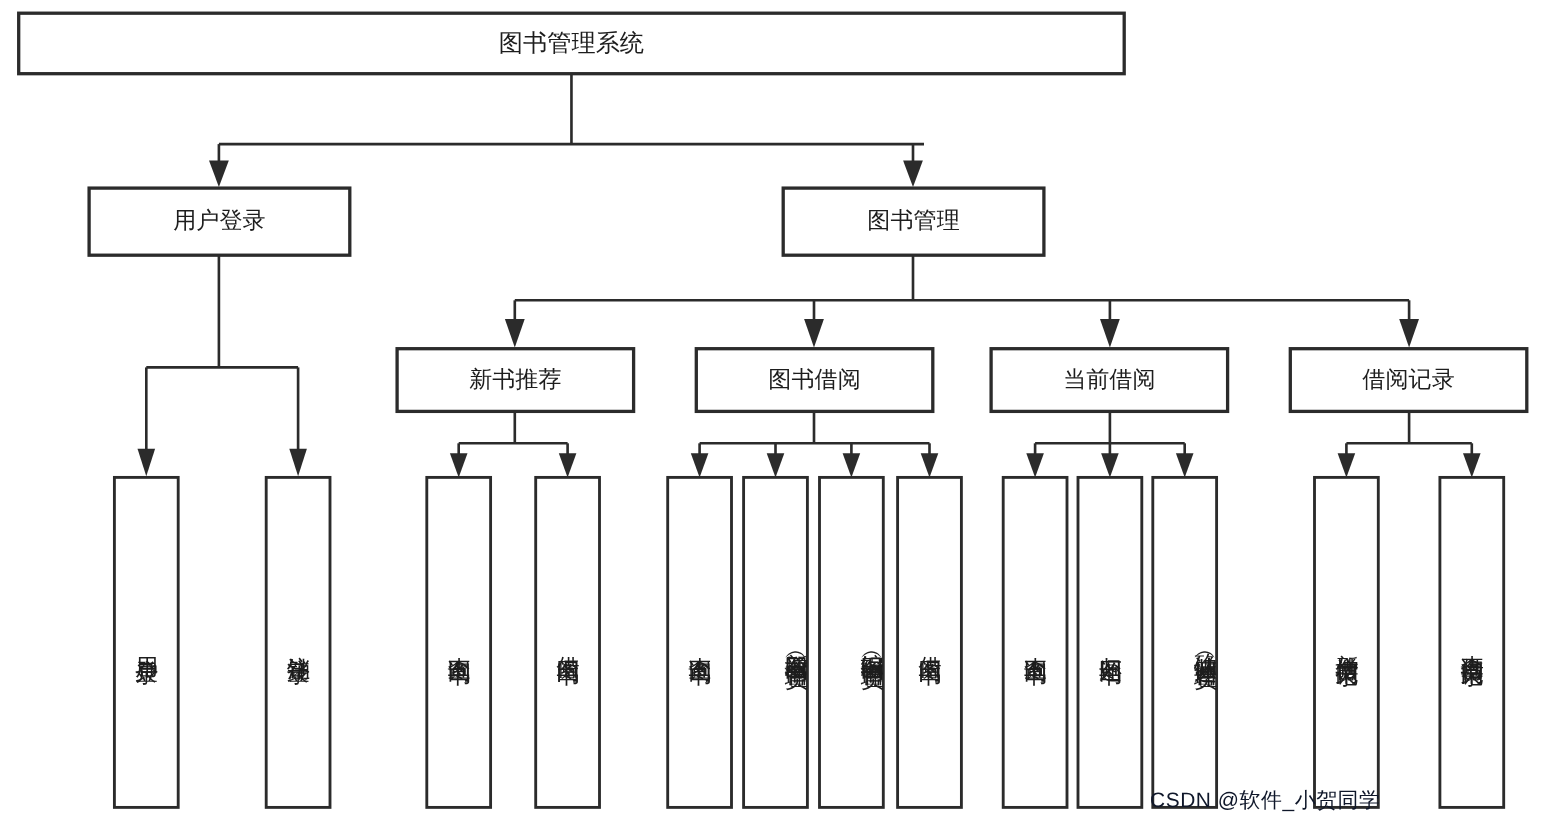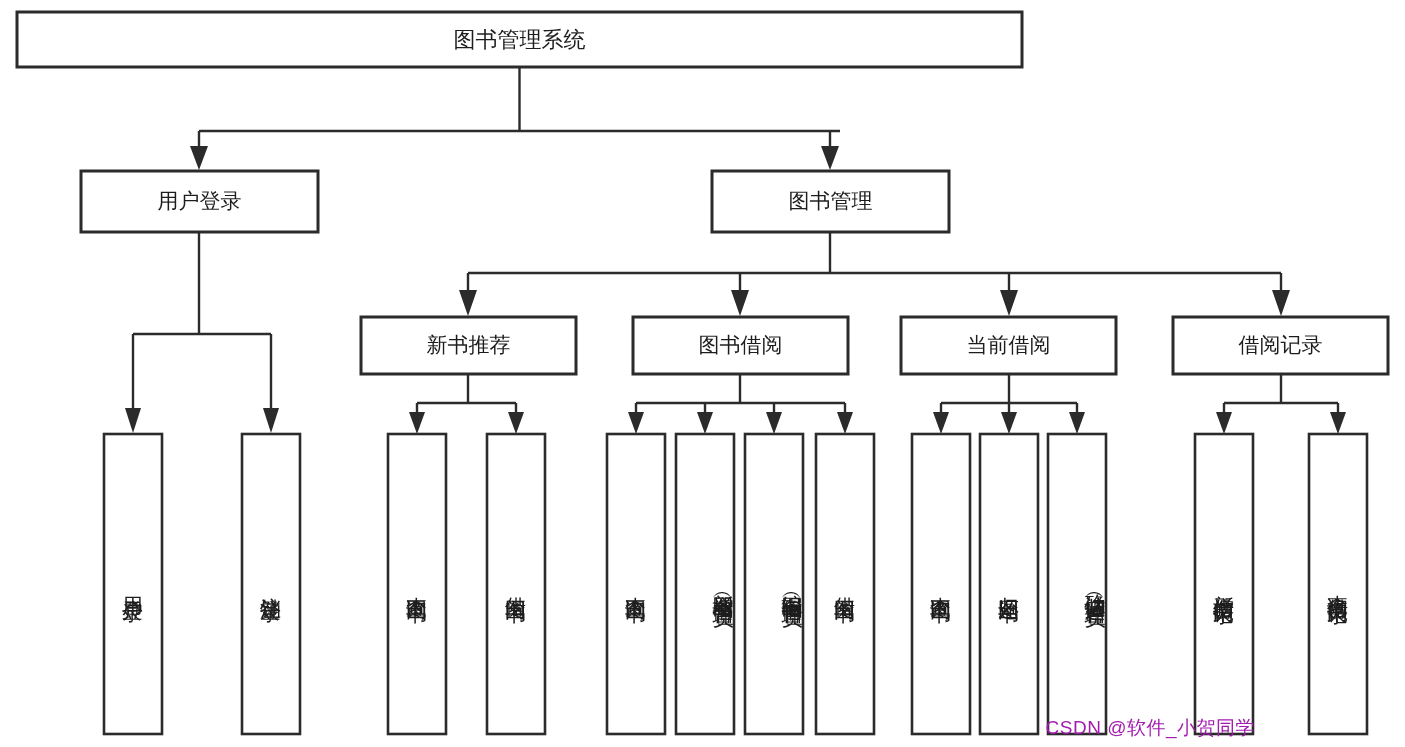--- a/index.html
+++ b/index.html
@@ -75,21 +75,21 @@
     justify-content: center;
     white-space: nowrap;
     pointer-events: none;
   }
   .watermark {
     position: absolute;
     right: 8px;
     bottom: 6px;
     font-family: "Liberation Sans", "DejaVu Sans", sans-serif;
     font-size: 19px;
-    color: #a21caf;
+    color: #0f172a;
     white-space: nowrap;
     letter-spacing: 0.5px;
   }
 </style>
 </head>
 <body>
 
 <div id="diagram-root">
 
   <svg class="flow" viewBox="0 0 1405 747" xmlns="http://www.w3.org/2000/svg">

